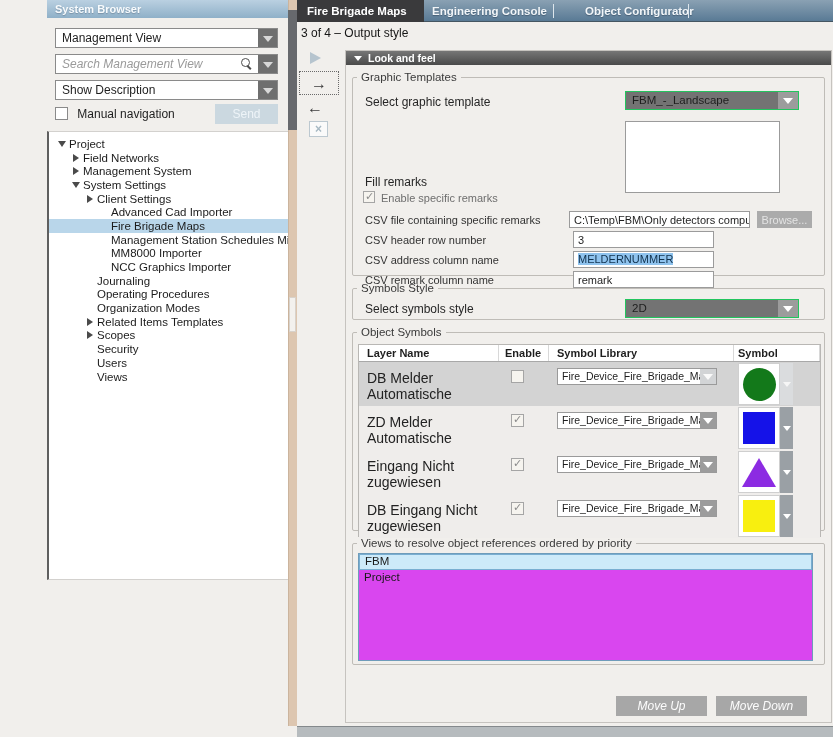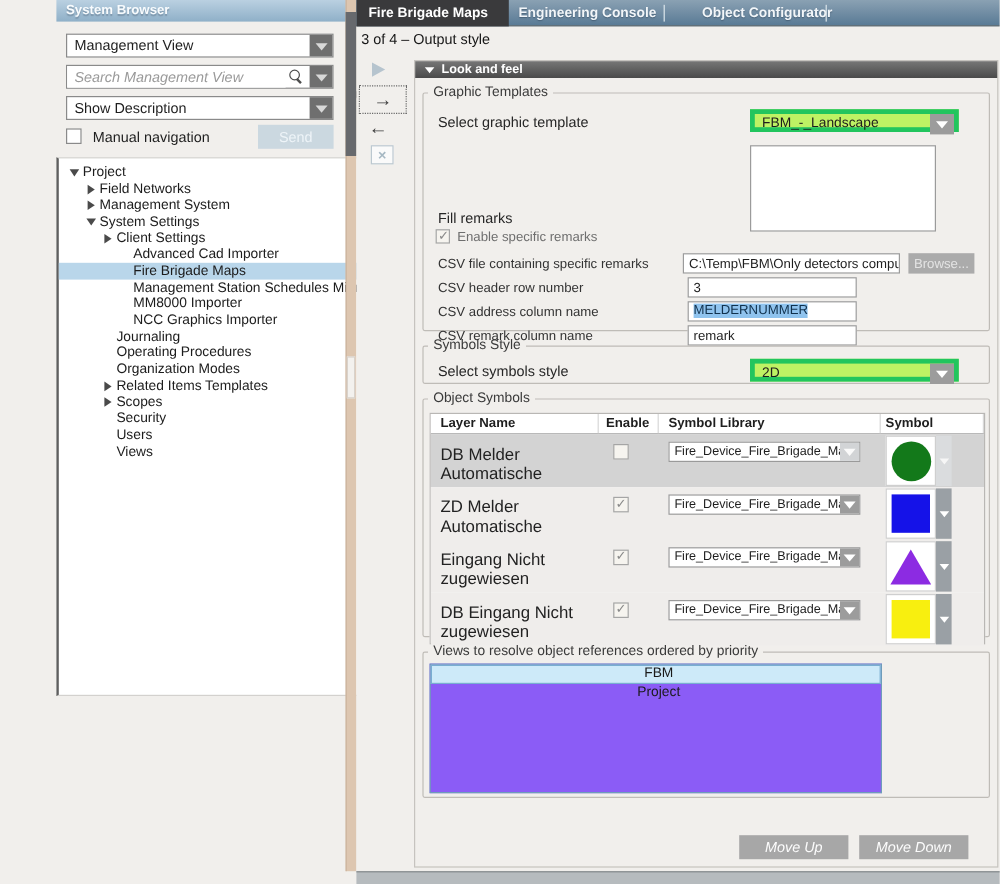--- a/index.html
+++ b/index.html
@@ -89,21 +89,21 @@
     font-weight:bold; font-size:10.5px; line-height:14px; padding-left:22px; position:relative; }
   .sec-header::before { content:""; position:absolute; left:8px; top:5px;
     border-left:4px solid transparent; border-right:4px solid transparent; border-top:5px solid #fff; }
 
   fieldset { position:relative; border:1px solid #bfbcb7; border-radius:2px; margin:6px 6px 0 6px; }
   fieldset legend { font-size:11.5px; color:#3a3a3a; margin-left:4px; padding:0 4px; }
   .fs1 { height:205px; } .fs2 { height:38px; } .fs3 { height:205px; } .fs4 { height:128px; }
 
   .flabel { position:absolute; font-size:12px; color:#262626; }
   .slabel { position:absolute; font-size:11px; color:#333; }
-  .combo2 { position:absolute; width:174px; height:19px; background:#bef264; border:4px solid #22c55e; }
+  .combo2 { position:absolute; width:174px; height:19px; background:#737373; border:1px solid #22c55e; }
   .combo2 .combo-text { display:block; font-size:11.5px; line-height:17px; padding-left:6px; }
   .combo2 .combo-arrow { width:20px; height:17px; background:#9c9c9c; }
   .combo2 .combo-arrow::after { border-top-color:#fff; left:5px; top:6px; }
   .remarks-area { position:absolute; background:#fff; border:1px solid #9b9b9b; resize:none;
     font-family:"Liberation Sans",sans-serif; font-size:11px; }
   .txt { position:absolute; height:17px; background:#fff; border:1px solid #9b9b9b; font-size:11px;
     font-family:"Liberation Sans",sans-serif; padding-left:4px; color:#1e1e1e; }
   .mock-input { position:absolute; height:17px; background:#fff; border:1px solid #9b9b9b;
     font-size:11px; line-height:15px; padding-left:4px; white-space:nowrap; overflow:hidden; }
   .sel-text { background:#8fc3ee; color:#10314d; }
@@ -137,22 +137,22 @@
   .symarrow { width:13px; height:42px; background:#9aa0a5; position:relative; }
   .symarrow::after { content:""; position:absolute; left:3px; top:19px;
     border-left:4px solid transparent; border-right:4px solid transparent; border-top:5px solid #fff; }
   .symarrow.lt { background:#dadcde; } .symarrow.lt::after { border-top-color:#f6f6f6; }
   .shape-circle { width:33px; height:33px; border-radius:50%; }
   .shape-square { width:32px; height:32px; }
   .shape-triangle { width:0; height:0; border-left:17px solid transparent; border-right:17px solid transparent;
     border-bottom:29px solid #8c2be2; }
 
   
-  .viewlist { position:absolute; left:5px; top:4px; width:377px; height:108px; background:#8b5cf6;
-    border:1px solid #6f9cba;text-align:center; }
+  .viewlist { position:absolute; left:5px; top:4px; width:455px; height:108px; background:#d946ef;
+    border:1px solid #6f9cba; }
   .vitem { height:15.5px; font-size:11.5px; line-height:15px; padding-left:5px; color:#1a1a1a; }
   .vitem.vsel { background:#cdeaf9; border:1px solid #79aed1; line-height:13px; }
 
   .btn-gray { position:absolute; width:91px; height:20px; background:#a7a7a7; border:none;
     color:#fcfcfc; font-size:12px; font-family:"Liberation Sans",sans-serif;font-style:italic; }
   .btn-moveup { left:270px; top:645px; } .btn-movedown { left:370px; top:645px; }
 
   .bottom-bar { position:absolute; left:0; top:726px; width:536px; height:11px; background:#b6bbbe;
     border-top:1px solid #84898c; }
 </style>

